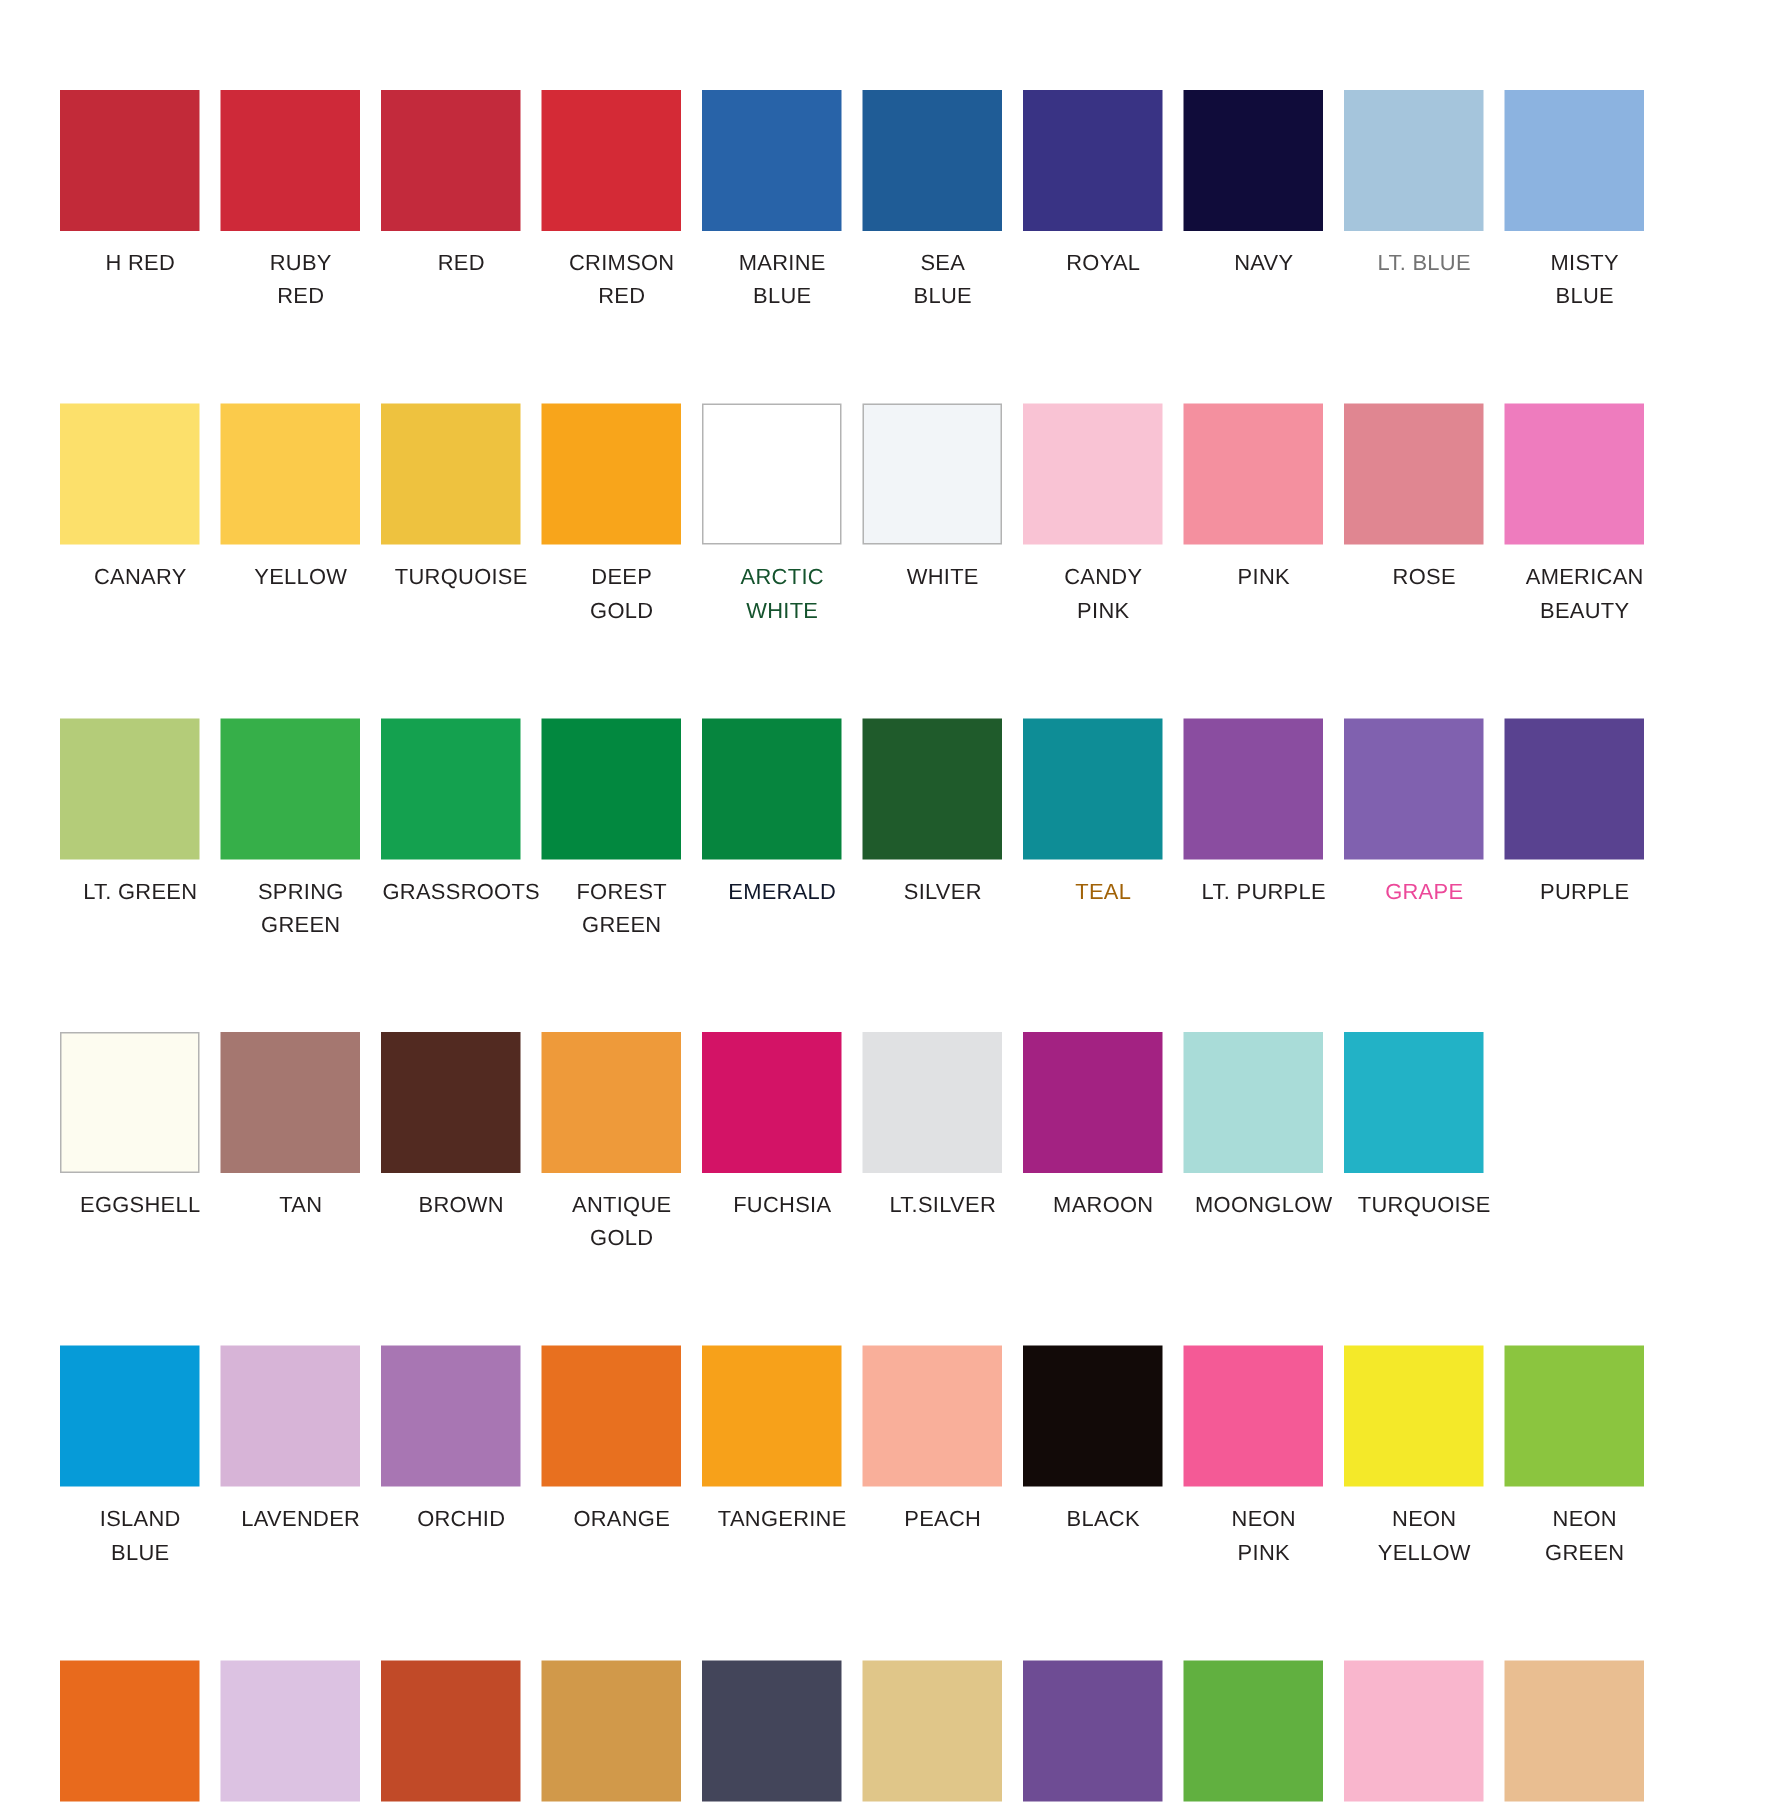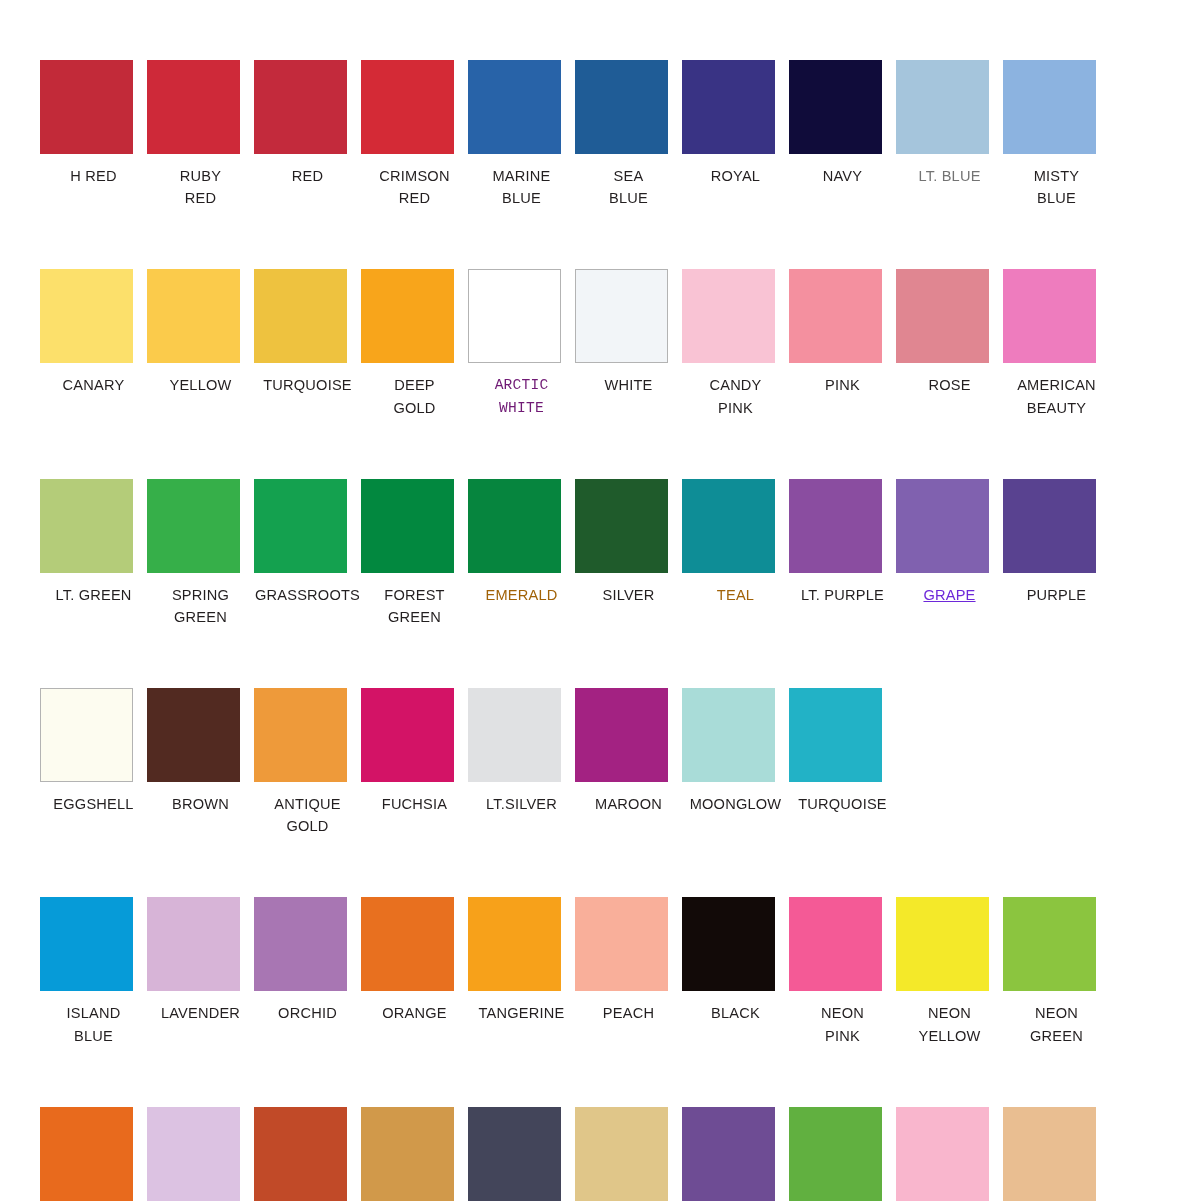--- a/index.html
+++ b/index.html
@@ -133,21 +133,21 @@
           <div class="swatch-chip" style="background-color: rgb(238, 194, 63);"></div>
           <div class="swatch-label" style="color: rgb(35, 31, 32);">TURQUOISE</div>
         </div>
         <div class="swatch-cell">
           <div class="swatch-chip" style="background-color: rgb(248, 165, 27);"></div>
           <div class="swatch-label" style="color: rgb(35, 31, 32);">DEEP
 GOLD</div>
         </div>
         <div class="swatch-cell">
           <div class="swatch-chip bordered" style="background-color: rgb(255, 255, 255); border-color: rgb(179, 179, 179);"></div>
-          <div class="swatch-label" style="color: #701a75; font-family: Liberation Mono, monospace;">ARCTIC
+          <div class="swatch-label" style="color: #14532d;">ARCTIC
 WHITE</div>
         </div>
         <div class="swatch-cell">
           <div class="swatch-chip bordered" style="background-color: rgb(242, 245, 248); border-color: rgb(179, 179, 179);"></div>
           <div class="swatch-label" style="color: rgb(35, 31, 32);">WHITE</div>
         </div>
         <div class="swatch-cell">
           <div class="swatch-chip" style="background-color: rgb(249, 195, 212);"></div>
           <div class="swatch-label" style="color: rgb(35, 31, 32);">CANDY
 PINK</div>
@@ -181,48 +181,52 @@
           <div class="swatch-chip" style="background-color: rgb(20, 161, 79);"></div>
           <div class="swatch-label" style="color: rgb(35, 31, 32);">GRASSROOTS</div>
         </div>
         <div class="swatch-cell">
           <div class="swatch-chip" style="background-color: rgb(2, 136, 63);"></div>
           <div class="swatch-label" style="color: rgb(35, 31, 32);">FOREST
 GREEN</div>
         </div>
         <div class="swatch-cell">
           <div class="swatch-chip" style="background-color: rgb(6, 133, 62);"></div>
-          <div class="swatch-label" style="color: #a16207;">EMERALD</div>
+          <div class="swatch-label" style="color: #0f172a;">EMERALD</div>
         </div>
         <div class="swatch-cell">
           <div class="swatch-chip" style="background-color: rgb(31, 91, 43);"></div>
           <div class="swatch-label" style="color: rgb(35, 31, 32);">SILVER</div>
         </div>
         <div class="swatch-cell">
           <div class="swatch-chip" style="background-color: rgb(14, 141, 150);"></div>
           <div class="swatch-label" style="color: #a16207;">TEAL</div>
         </div>
         <div class="swatch-cell">
           <div class="swatch-chip" style="background-color: rgb(138, 77, 160);"></div>
           <div class="swatch-label" style="color: rgb(35, 31, 32);">LT. PURPLE</div>
         </div>
         <div class="swatch-cell">
           <div class="swatch-chip" style="background-color: rgb(128, 97, 175);"></div>
-          <div class="swatch-label" style="color: #6d28d9; text-decoration: underline;">GRAPE</div>
+          <div class="swatch-label" style="color: #ec4899;">GRAPE</div>
         </div>
         <div class="swatch-cell">
           <div class="swatch-chip" style="background-color: rgb(89, 66, 144);"></div>
           <div class="swatch-label" style="color: rgb(35, 31, 32);">PURPLE</div>
         </div>
       </div>
       <div class="spacer-row3"></div>
       <div class="row-cells row-4">
         <div class="swatch-cell">
           <div class="swatch-chip bordered" style="background-color: rgb(253, 252, 240); border-color: rgb(179, 179, 179);"></div>
           <div class="swatch-label" style="color: rgb(35, 31, 32);">EGGSHELL</div>
+        </div>
+        <div class="swatch-cell">
+          <div class="swatch-chip" style="background-color: rgb(165, 119, 112);"></div>
+          <div class="swatch-label" style="color: rgb(35, 31, 32);">TAN</div>
         </div>
         <div class="swatch-cell">
           <div class="swatch-chip" style="background-color: rgb(82, 42, 33);"></div>
           <div class="swatch-label" style="color: rgb(35, 31, 32);">BROWN</div>
         </div>
         <div class="swatch-cell">
           <div class="swatch-chip" style="background-color: rgb(238, 154, 58);"></div>
           <div class="swatch-label" style="color: rgb(35, 31, 32);">ANTIQUE
 GOLD</div>
         </div>

